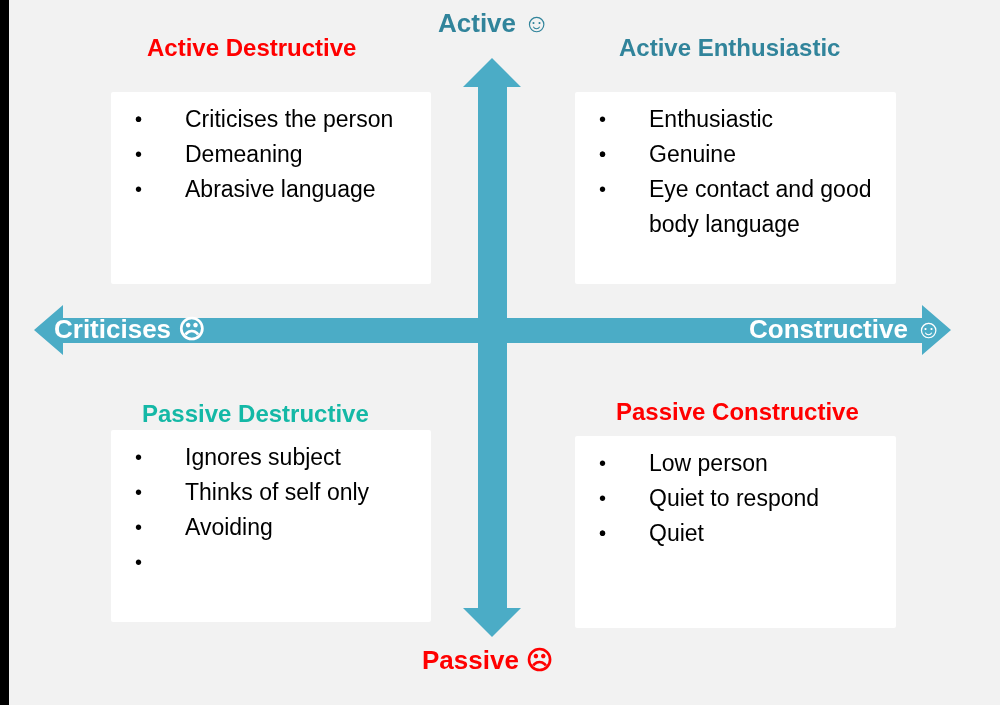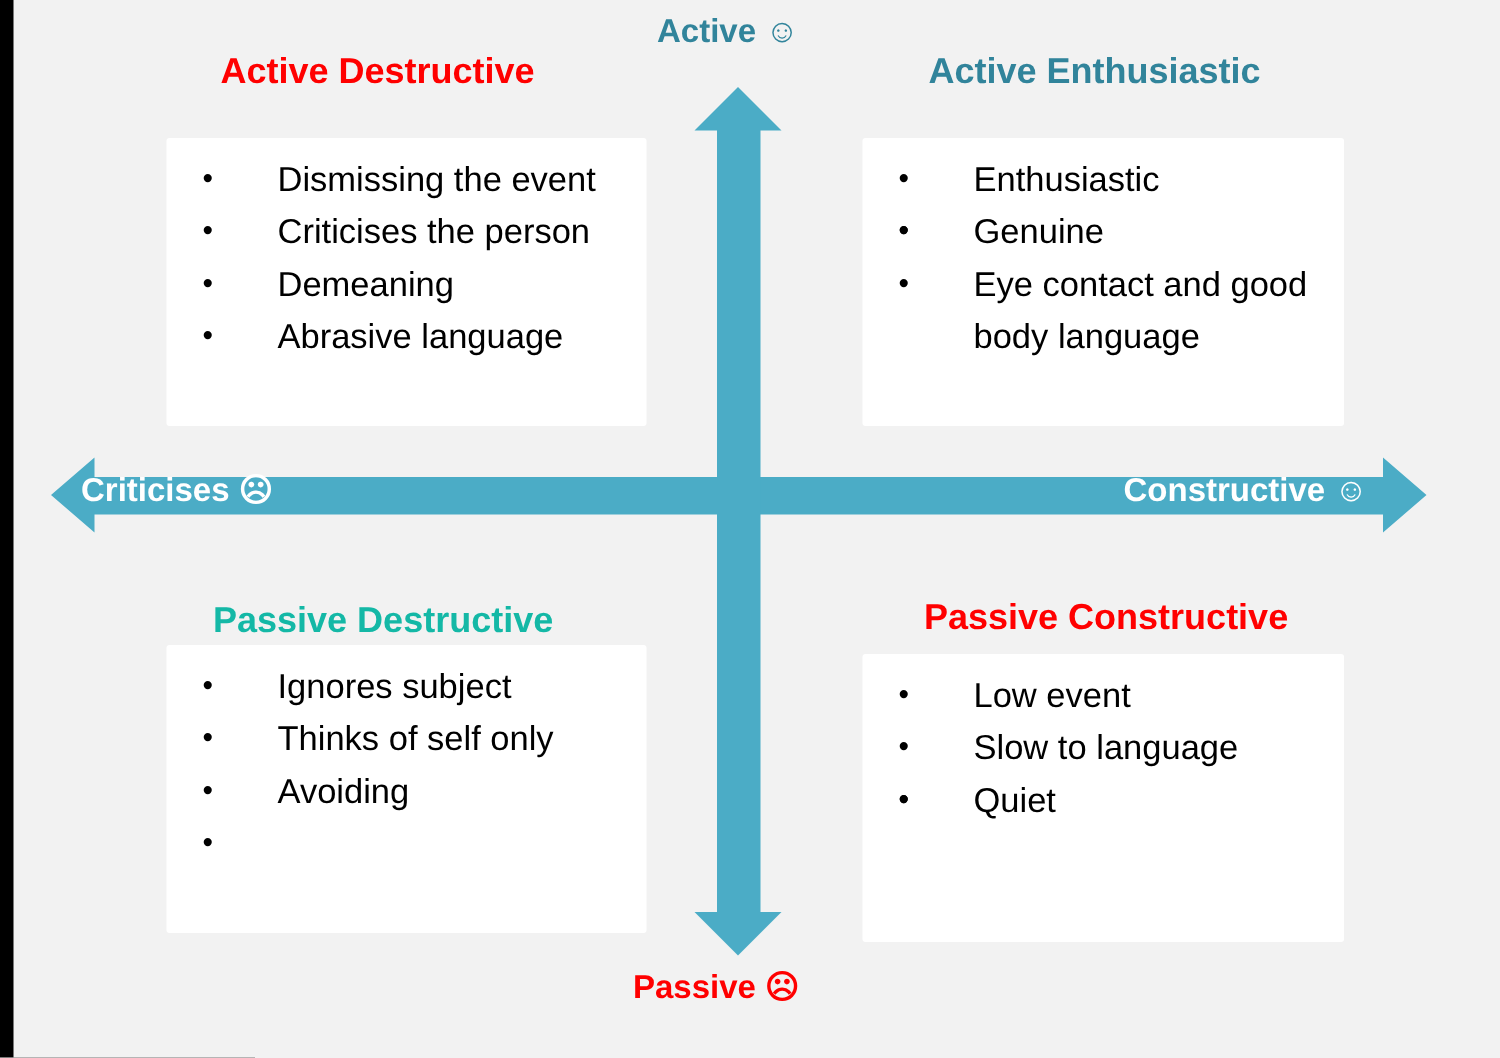--- a/index.html
+++ b/index.html
@@ -11,21 +11,21 @@
     .canvas {
       position: absolute; left: 9px; top: 0; width: 991px; height: 705px;
       background: #f2f2f2;
     }
     .arrows { position: absolute; left: 0; top: 0; width: 1000px; height: 705px; }
     .label {
       position: absolute; font-weight: bold; white-space: nowrap;
       font-family: "Liberation Sans", sans-serif;
     }
     .q-title { font-size: 24px; }
-    .axis-label { font-size: 22px; }
+    .axis-label { font-size: 26px; }
     .box {
       position: absolute; background: #ffffff; border-radius: 2px;
       box-sizing: border-box; padding-top: 10px;
       font-family: "Liberation Sans", sans-serif;
     }
     .box ul { list-style: none; margin: 0; padding: 0; }
     .box li {
       position: relative; font-size: 23px; line-height: 35px; color: #000;
       padding-left: 74px; padding-right: 8px;
     }
@@ -50,21 +50,21 @@
 <div class="label axis-label" style="left:54px; top:314px; color:#ffffff;">Criticises ☹</div>
 <div class="label axis-label" style="left:725px; top:314px; color:#ffffff;margin-left:24px;">Constructive ☺</div>
 
 <div class="label q-title" style="left:147px; top:34px; color:#ff0000;">Active Destructive</div>
 <div class="label q-title" style="left:619px; top:34px; color:#31849b;">Active Enthusiastic</div>
 <div class="label q-title" style="left:142px; top:400px; color:#14b8a6;">Passive Destructive</div>
 <div class="label q-title" style="left:616px; top:398px; color:#ff0000;">Passive Constructive</div>
 
 <div class="box" style="left:111px; top:92px; width:320px; height:192px;">
   <ul>
-    <li><span class="bullet">•</span><span>Dismissing the event</span></li>
+    <li><span class="bullet">•</span></li>
     <li><span class="bullet">•</span><span>Criticises the person</span></li>
     <li><span class="bullet">•</span><span>Demeaning</span></li>
     <li><span class="bullet">•</span><span>Abrasive language</span></li>
   </ul>
 </div>
 
 <div class="box" style="left:575px; top:92px; width:321px; height:192px;">
   <ul>
     <li><span class="bullet">•</span><span>Enthusiastic</span></li>
     <li><span class="bullet">•</span></li>
@@ -77,18 +77,18 @@
   <ul>
     <li><span class="bullet">•</span><span>Ignores subject</span></li>
     <li><span class="bullet">•</span><span>Thinks of self only</span></li>
     <li><span class="bullet">•</span><span>Avoiding</span></li>
     <li><span class="bullet">•</span></li>
   </ul>
 </div>
 
 <div class="box" style="left:575px; top:436px; width:321px; height:192px;">
   <ul>
-    <li><span class="bullet">•</span><span>Low event</span></li>
-    <li><span class="bullet">•</span><span>Slow to language</span></li>
+    <li><span class="bullet">•</span><span>Low person</span></li>
+    <li><span class="bullet">•</span><span>Quiet to respond</span></li>
     <li><span class="bullet">•</span></li>
     <li><span class="bullet">•</span><span>Quiet</span></li>
   </ul>
 </div>
 
 </body></html>

